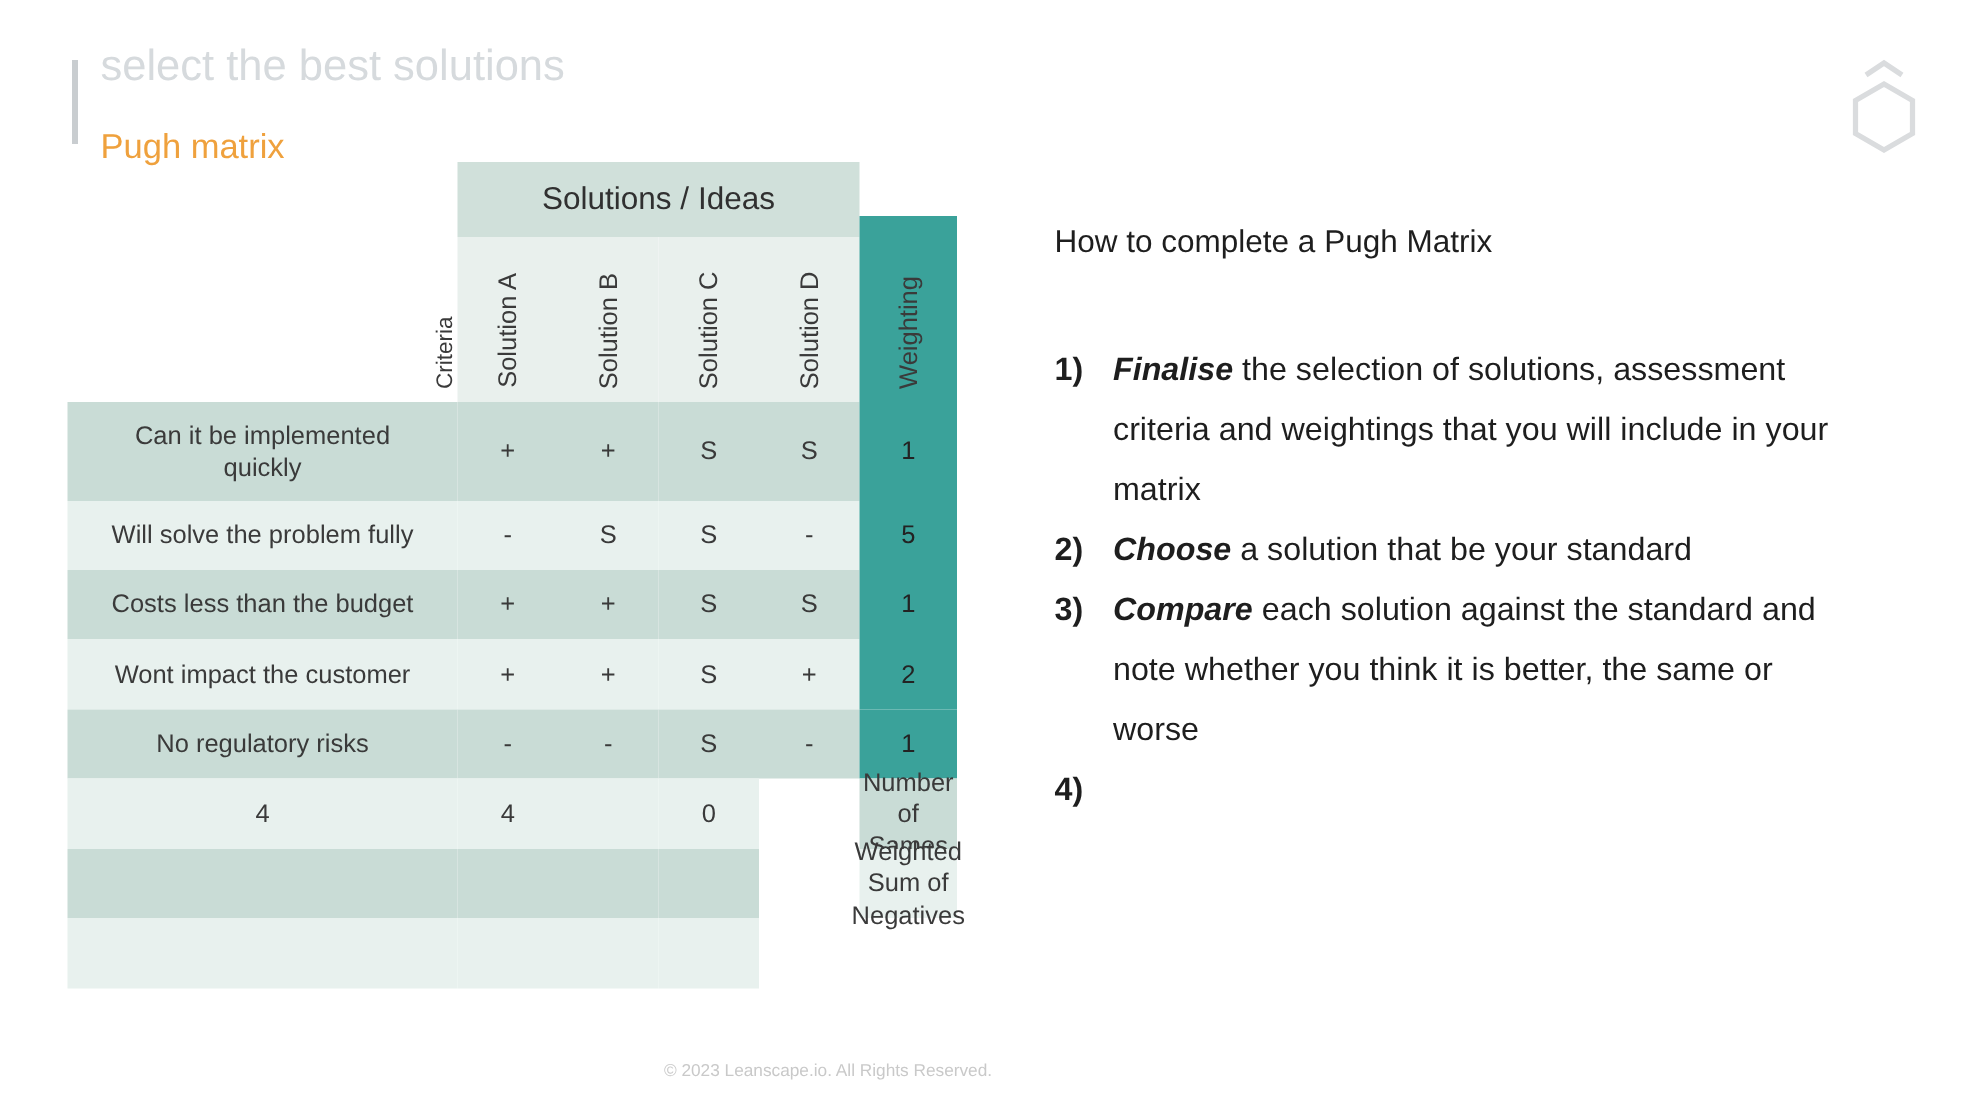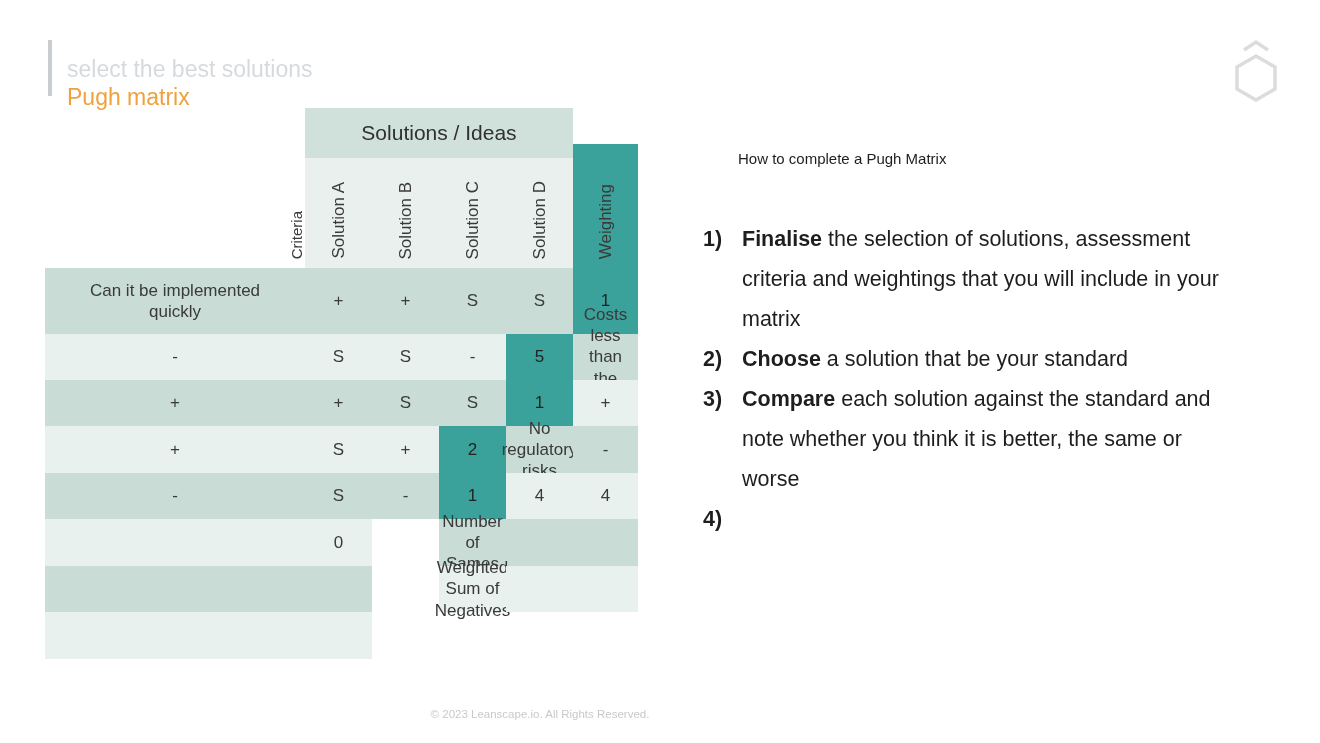--- a/index.html
+++ b/index.html
@@ -1,21 +1,21 @@
 <!DOCTYPE html>
 <html><head>
 <meta charset="utf-8">
 <style>
   html,body{margin:0;padding:0;background:#ffffff;}
   #slide{position:relative;width:1320px;height:743px;background:#ffffff;overflow:hidden;
          font-family:"Liberation Sans",sans-serif;}
 
   
   #accent-bar{position:absolute;left:48px;top:40px;width:4px;height:56px;background:#c9cdd0;}
-  #subtitle{position:absolute;left:67px;top:56px;font-size:23px;color:#d6dadd;}
+  #subtitle{position:absolute;left:67px;top:28px;font-size:29px;color:#d6dadd;}
   #title{position:absolute;left:67px;top:84px;font-size:23px;color:#efa13d;}
 
   
   #logo{position:absolute;left:1233px;top:36px;}
 
   
   #matrix{position:absolute;left:45px;top:108px;display:grid;
           grid-template-columns:260px 67px 67px 67px 67px 65px;
           grid-template-rows:50px 110px 66px 46px 46px 47px 46px 47px 46px 47px;
           gap:0;}
@@ -29,28 +29,28 @@
   .wh-hdr{background:#3aa29a;height:115px;align-self:end;
           align-items:flex-end;padding-bottom:9px;}
   .vtext{writing-mode:vertical-rl;transform:rotate(180deg);white-space:nowrap;}
   .label-cell{text-align:center;line-height:1.25;padding:16px 22px;}
   .dark{background:#c9dcd6;}
   .light{background:#e8f1ee;}
   .weight{background:#3aa29a;color:#232323;}
 
   
   #howto{position:absolute;left:703px;top:150px;width:545px;color:#1e1e1e;}
-  #howto-title{font-size:15px;margin-bottom:52px;margin-left:35px;}
+  #howto-title{font-size:21px;margin-bottom:52px;}
   .item{display:flex;line-height:40px;font-size:21.5px;}
   .item .num{width:39px;flex-shrink:0;font-weight:700;}
   .item .body{width:490px;}
-  .item .body b{font-weight:700;}
+  .item .body b{font-weight:700;font-style:italic;}
 
   
-  #footer{position:absolute;left:0;top:708px;width:1080px;text-align:center;
+  #footer{position:absolute;left:12px;top:708px;width:1080px;text-align:center;
           font-size:11.5px;color:#c9c9c9;}
 </style>
 </head>
 <body>
 
 <div id="slide">
 
   <div id="accent-bar"></div>
   <div id="subtitle">select the best solutions</div>
   <div id="title">Pugh matrix</div>
@@ -85,33 +85,35 @@
       <span class="vtext">Weighting</span>
     </div>
 
     <div class="cell label-cell dark">Can it be implemented quickly</div>
     <div class="cell dark">+</div>
     <div class="cell dark">+</div>
     <div class="cell dark">S</div>
     <div class="cell dark">S</div>
     <div class="cell weight">1</div>
 
+    <div class="cell label-cell light">Will solve the problem fully</div>
     <div class="cell light">-</div>
     <div class="cell light">S</div>
     <div class="cell light">S</div>
     <div class="cell light">-</div>
     <div class="cell weight">5</div>
 
     <div class="cell label-cell dark">Costs less than the budget</div>
     <div class="cell dark">+</div>
     <div class="cell dark">+</div>
     <div class="cell dark">S</div>
     <div class="cell dark">S</div>
     <div class="cell weight">1</div>
 
+    <div class="cell label-cell light">Wont impact the customer</div>
     <div class="cell light">+</div>
     <div class="cell light">+</div>
     <div class="cell light">S</div>
     <div class="cell light">+</div>
     <div class="cell weight">2</div>
 
     <div class="cell label-cell dark">No regulatory risks</div>
     <div class="cell dark">-</div>
     <div class="cell dark">-</div>
     <div class="cell dark">S</div>

